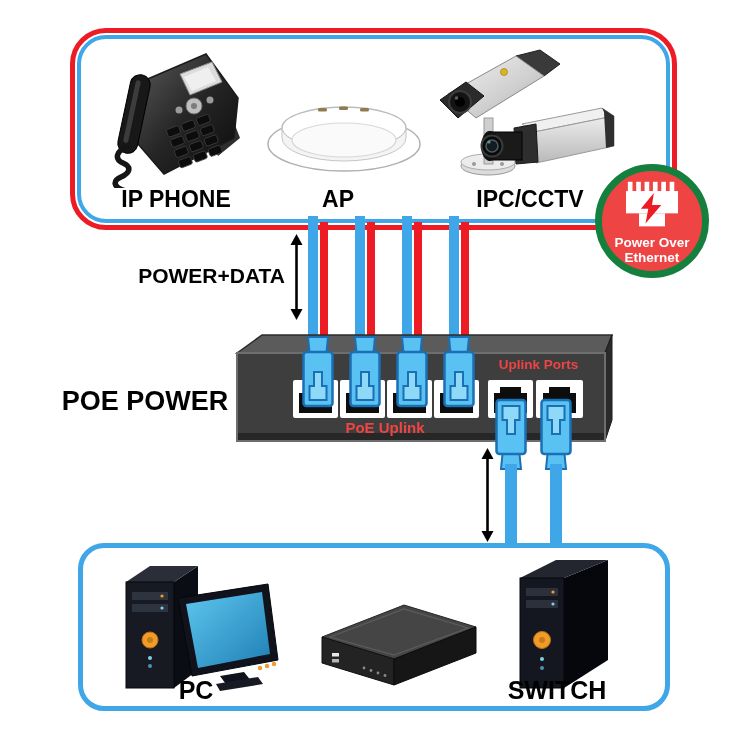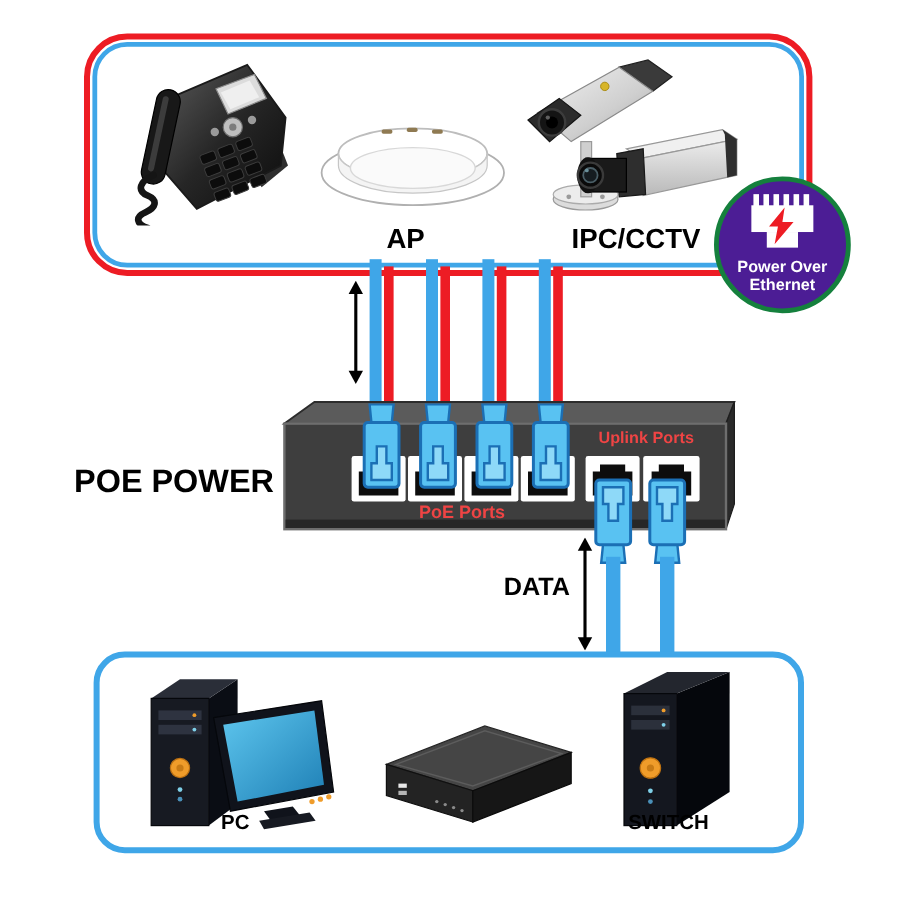--- a/index.html
+++ b/index.html
@@ -2,38 +2,38 @@
 <html><head>
 <meta charset="utf-8">
 <style>
   html,body{margin:0;padding:0;background:#fff;}
   #canvas{position:relative;width:750px;height:750px;background:#ffffff;overflow:hidden;
           font-family:"Liberation Sans",sans-serif;}
   .abs{position:absolute;}
   .lbl{position:absolute;font-weight:bold;color:#000;text-align:center;white-space:nowrap;
        font-family:"Liberation Sans",sans-serif;}
   .lbl-device{font-size:23px;}
-  .lbl-device-bottom{font-size:17px;}
+  .lbl-device-bottom{font-size:25px;}
   .lbl-flow{font-size:21px;text-align:right;}
   .lbl-switch{font-size:27px;}
   .lbl-port{color:#ef4444;font-weight:bold;position:absolute;text-align:center;white-space:nowrap;}
   
   #top-box{left:70px;top:28px;width:607px;height:202px;border:5px solid #ED1C24;border-radius:36px;box-sizing:border-box;}
   #top-box-inner{position:absolute;left:2px;top:2px;right:2px;bottom:2px;border:4px solid #3FA6E8;border-radius:29px;}
   
   #bottom-box{left:78px;top:543px;width:592px;height:168px;border:5px solid #3FA6E8;border-radius:26px;box-sizing:border-box;background:#fff;}
   
   .cable-blue{position:absolute;width:10px;background:#3FA6E8;}
   .cable-red{position:absolute;width:8px;background:#ED1C24;}
   .cable-blue-dn{position:absolute;width:12px;background:#3FA6E8;}
   .connector{position:absolute;width:38px;height:72px;}
   .connector.flip{transform:scaleY(-1);}
   
-  #poe-badge{left:595px;top:147px;width:114px;height:114px;border-radius:50%;
-             background:#4c1d95;border:4px solid #15803d;box-sizing:border-box;z-index:30;}
+  #poe-badge{left:595px;top:164px;width:114px;height:114px;border-radius:50%;
+             background:#ef4444;border:7px solid #15803d;box-sizing:border-box;z-index:30;}
   #poe-badge .icon{position:absolute;left:50%;top:9px;transform:translateX(-50%);}
   #poe-badge .txt{position:absolute;left:0;right:0;top:64px;color:#fff;font-weight:bold;
                   font-size:13.5px;line-height:15px;text-align:center;}
 </style>
 </head>
 <body>
 
 <div id="canvas">
 
   <div class="abs" id="top-box">
@@ -117,37 +117,39 @@
     <polygon points="116,90 196,74 196,104 118,121" fill="url(#silG2)" stroke="#999"></polygon>
     <polygon points="96,86 118,82 120,120 98,122" fill="#2e2e2e" stroke="#191919"></polygon>
     <rect x="70" y="90" width="34" height="28" fill="#1a1a1a" stroke="#000"></rect>
     <ellipse cx="72" cy="104" rx="9" ry="15" fill="#111"></ellipse>
     <circle cx="74" cy="104" r="10.5" fill="#0a0a0a" stroke="#3a3a3a" stroke-width="2"></circle>
     <circle cx="74" cy="104" r="6" fill="#151c20" stroke="#4a5e66" stroke-width="1.5"></circle>
     <circle cx="71" cy="100" r="1.6" fill="#6a8f99"></circle>
     <polygon points="184,66 196,74 196,104 188,106 186,70" fill="#2f2f2f"></polygon>
   </svg>
 
+  <div class="lbl lbl-device" style="left:76px;top:186px;width:200px;">IP PHONE</div>
   <div class="lbl lbl-device" style="left:288px;top:186px;width:100px;">AP</div>
   <div class="lbl lbl-device" style="left:440px;top:186px;width:180px;">IPC/CCTV</div>
 
   <div class="cable-blue" style="left:308px;top:216px;height:122px;"></div>
   <div class="cable-red" style="left:320px;top:222px;height:116px;"></div>
   <div class="cable-blue" style="left:355px;top:216px;height:122px;"></div>
   <div class="cable-red" style="left:367px;top:222px;height:116px;"></div>
   <div class="cable-blue" style="left:402px;top:216px;height:122px;"></div>
   <div class="cable-red" style="left:414px;top:222px;height:116px;"></div>
   <div class="cable-blue" style="left:449px;top:216px;height:122px;"></div>
   <div class="cable-red" style="left:461px;top:222px;height:116px;"></div>
 
   <svg class="abs" style="left:289px;top:234px;" width="15" height="86" viewBox="0 0 15 86">
     <line x1="7.5" y1="9" x2="7.5" y2="77" stroke="#000" stroke-width="2.6"></line>
     <polygon points="7.5,0 1.5,11 13.5,11" fill="#000"></polygon>
     <polygon points="7.5,86 1.5,75 13.5,75" fill="#000"></polygon>
   </svg>
+  <div class="lbl lbl-flow" style="left:115px;top:264px;width:170px;">POWER+DATA</div>
 
   <svg class="abs" style="left:228px;top:330px;" width="410" height="115" viewBox="0 0 410 115">
 
     <polygon points="9,23 34,5 384,5 377,23" fill="#5B5B5B" stroke="#2c2c2c" stroke-width="1.5"></polygon>
 
     <polygon points="377,23 384,5 384,90 377,111" fill="#2A2A2A" stroke="#1d1d1d" stroke-width="1"></polygon>
 
     <rect x="9" y="23" width="368" height="88" fill="#3E3E3E" stroke="#6E6E6E" stroke-width="2"></rect>
     <rect x="10" y="103" width="366" height="7" fill="#272727"></rect>
 
@@ -162,21 +164,21 @@
 
     <g fill="#0d0d0d">
       <path d="M71,83 V63 h6 v-6 h21 v6 h6 v20 Z"></path>
       <path d="M118,83 V63 h6 v-6 h21 v6 h6 v20 Z"></path>
       <path d="M165,83 V63 h6 v-6 h21 v6 h6 v20 Z"></path>
       <path d="M212,83 V63 h6 v-6 h21 v6 h6 v20 Z"></path>
       <path d="M266,83 V63 h6 v-6 h21 v6 h6 v20 Z"></path>
       <path d="M315,83 V63 h6 v-6 h21 v6 h6 v20 Z"></path>
     </g>
   </svg>
-  <div class="lbl-port" style="left:310px;top:419px;width:150px;font-size:15px;">PoE Ports</div>
+  <div class="lbl-port" style="left:310px;top:419px;width:150px;font-size:15px;">PoE Uplink</div>
   <div class="lbl-port" style="left:485px;top:357px;width:107px;font-size:13.5px;">Uplink Ports</div>
   <div class="lbl lbl-switch" style="left:45px;top:386px;width:200px;">POE POWER</div>
 
   <svg class="connector" style="left:299px;top:336px;" viewBox="0 0 38 72">
     <path d="M9 1 L29 1 L27.5 16 L10.5 16 Z" fill="#59C2F2" stroke="#1B6FB5" stroke-width="2"></path>
     <rect x="4.5" y="16" width="29" height="54" rx="3" fill="#59C2F2" stroke="#1B6FB5" stroke-width="2.5"></rect>
     <path d="M15 36 h8 v14 h4.5 v14 h-17 v-14 h4.5 Z" fill="#8ED9F8" stroke="#1B6FB5" stroke-width="2"></path>
   </svg>
   <svg class="connector" style="left:346px;top:336px;" viewBox="0 0 38 72">
     <path d="M9 1 L29 1 L27.5 16 L10.5 16 Z" fill="#59C2F2" stroke="#1B6FB5" stroke-width="2"></path>
@@ -206,21 +208,20 @@
   </svg>
 
   <div class="cable-blue-dn" style="left:505px;top:464px;height:84px;"></div>
   <div class="cable-blue-dn" style="left:550px;top:464px;height:84px;"></div>
 
   <svg class="abs" style="left:480px;top:448px;" width="15" height="94" viewBox="0 0 15 94">
     <line x1="7.5" y1="9" x2="7.5" y2="85" stroke="#000" stroke-width="2.6"></line>
     <polygon points="7.5,0 1.5,11 13.5,11" fill="#000"></polygon>
     <polygon points="7.5,94 1.5,83 13.5,83" fill="#000"></polygon>
   </svg>
-  <div class="lbl lbl-flow" style="left:375px;top:478px;width:100px;">DATA</div>
 
   <div class="abs" id="bottom-box"></div>
 
   <svg class="abs" style="left:116px;top:556px;" width="180" height="140" viewBox="0 0 180 140">
     <defs>
       <linearGradient id="scrG" x1="0" y1="0" x2="1" y2="1">
         <stop offset="0" stop-color="#5ec6ee"></stop>
           <stop offset="1" stop-color="#1e7fb5"></stop>
       </linearGradient>
     </defs>

